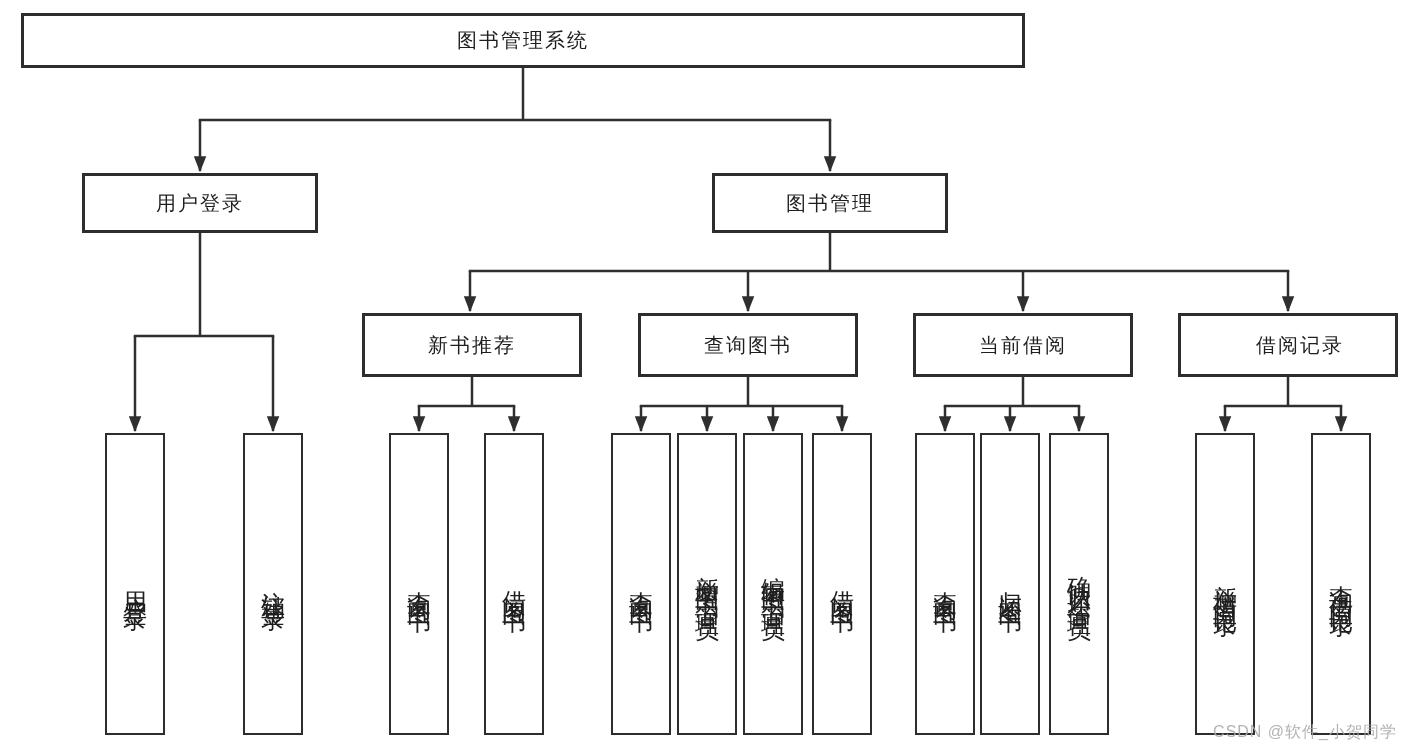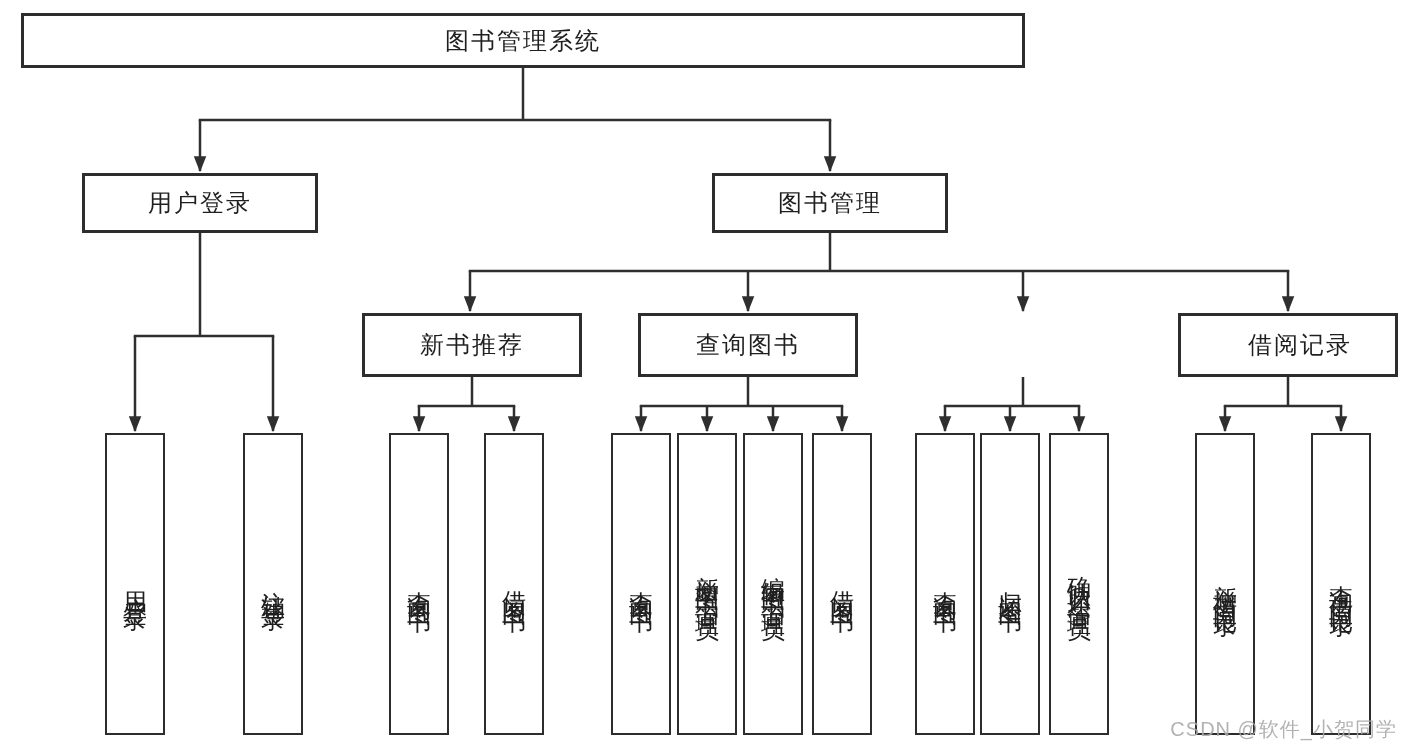--- a/index.html
+++ b/index.html
@@ -23,21 +23,21 @@
     background: #ffffff;
     border: 3px solid #2d2d2d;
     box-sizing: border-box;
     display: flex;
     align-items: center;
     justify-content: center;
     color: #1f1f1f;
     z-index: 2;
   }
   .h-node {
-    font-size: 24px;
+    font-size: 20px;
     letter-spacing: 2px;
     white-space: nowrap;
   }
   .v-node {
     border-width: 2.5px;
     font-size: 24px;
   }
   .v-node .vtext {
     writing-mode: vertical-rl;
     text-orientation: mixed;
@@ -68,21 +68,21 @@
   .lf8  { left: 915px; }
   .lf9  { left: 980px; }
   .lf10 { left: 1049px; }
   .lf11 { left: 1195px; }
   .lf12 { left: 1311px; }
   #watermark {
     position: absolute;
     right: 8px;
     bottom: 4px;
     z-index: 3;
-    font-size: 20px;
+    font-size: 16px;
     color: rgba(170, 170, 170, 0.9);
     letter-spacing: 1px;
     white-space: nowrap;
   }
 </style>
 </head>
 <body>
 
 <div id="canvas">
 
@@ -144,20 +144,23 @@
   <div class="node h-node n-l2b">
     <span>图书管理</span>
   </div>
 
   <div class="node h-node n-l3a">
     <span>新书推荐</span>
   </div>
   <div class="node h-node n-l3b">
     <span>查询图书</span>
   </div>
+  <div class="node h-node n-l3c">
+    <span>当前借阅</span>
+  </div>
   <div class="node h-node n-l3d">
     <span>借阅记录</span>
   </div>
 
   <div class="node v-node leaf lf0">
     <span class="vtext">用户登录</span>
   </div>
   <div class="node v-node leaf lf1">
     <span class="vtext">注销登录</span>
   </div>

